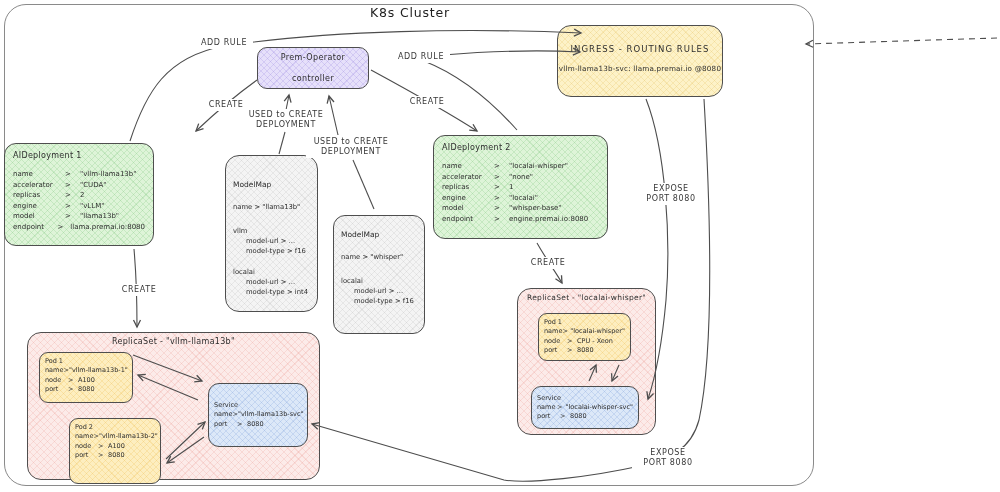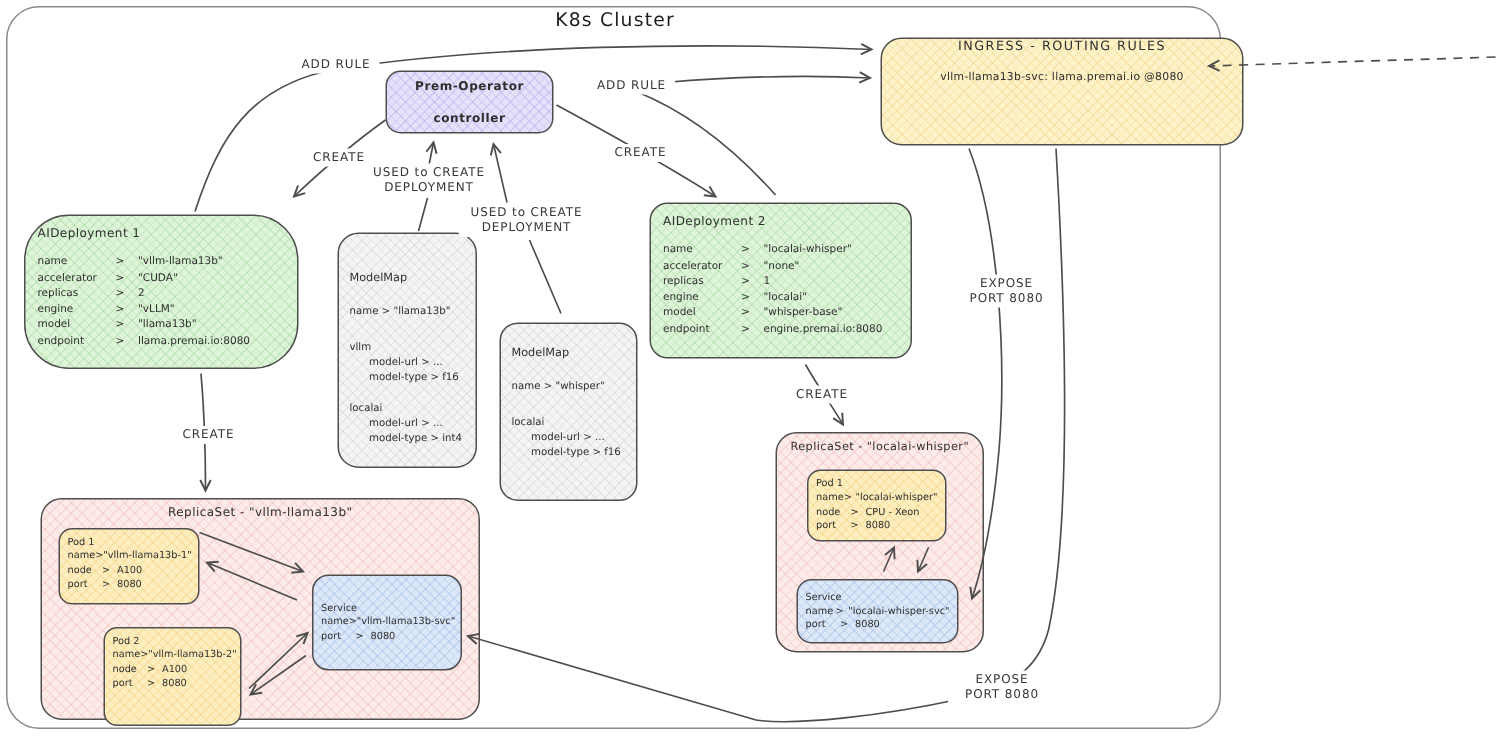--- a/index.html
+++ b/index.html
@@ -1,21 +1,21 @@
 <!DOCTYPE html>
 <html style="--c-green: #def4d8; --c-purple: #e6e0fa; --c-yellow: #fdf2c8; --c-gray: #f4f4f4; --c-pink: #fcebe9; --c-pod: #fdeec0; --c-blue: #dce8f8; --c-stroke: #4d4d4d;"><head>
 <meta charset="utf-8">
 <style>
   html,body { margin:0; padding:0; background:#fff; }
   #stage {
     position:relative; width:1000px; height:492px; background:#fff;
     font-family:"DejaVu Sans", sans-serif; color:#2e2e2e; overflow:hidden;
   }
   .node { position:absolute; box-sizing:border-box; border:1.3px solid #4e4e4e; z-index:1; }
-  .r10 { border-radius:10px;font-weight:bold; } .r12 { border-radius:12px; } .r14 { border-radius:14px; }
+  .r10 { border-radius:10px; } .r12 { border-radius:12px; } .r14 { border-radius:14px; }
 
   .hatch-green  { background-color:var(--c-green,#def4d8);
     background-image:repeating-linear-gradient(45deg, rgba(110,190,110,.22) 0 .8px, transparent .8px 4.5px),
                      repeating-linear-gradient(135deg, rgba(110,190,110,.22) 0 .8px, transparent .8px 4.5px);}
   .hatch-purple { background-color:var(--c-purple,#e6e0fa);
     background-image:repeating-linear-gradient(45deg, rgba(140,120,220,.22) 0 .8px, transparent .8px 4.5px),
                      repeating-linear-gradient(135deg, rgba(140,120,220,.22) 0 .8px, transparent .8px 4.5px);}
   .hatch-yellow { background-color:var(--c-yellow,#fdf2c8);
     background-image:repeating-linear-gradient(45deg, rgba(225,185,80,.22) 0 .8px, transparent .8px 4.5px),
                      repeating-linear-gradient(135deg, rgba(225,185,80,.22) 0 .8px, transparent .8px 4.5px);}
@@ -32,26 +32,26 @@
     background-image:repeating-linear-gradient(45deg, rgba(100,140,210,.20) 0 .8px, transparent .8px 4.5px),
                      repeating-linear-gradient(135deg, rgba(100,140,210,.20) 0 .8px, transparent .8px 4.5px);}
 
   #outer { left:4px; top:4px; width:810px; height:482px; border:1.5px solid #8a8a8a; border-radius:22px; background:#fff; }
   #k8s-title { position:absolute; left:340px; top:5px; width:140px; text-align:center;
     font-size:12.5px; letter-spacing:.8px; color:#1d1d1d; z-index:3; }
 
   #op { left:257px; top:47px; width:112px; height:42px; display:flex; flex-direction:column;
         justify-content:space-between; padding:5px 2px; text-align:center; font-size:8px; letter-spacing:.4px; }
 
-  #ingress { left:587px; top:25px; width:242px; height:72px; text-align:center; padding-top:0; }
+  #ingress { left:557px; top:25px; width:166px; height:72px; text-align:center; padding-top:18px; }
   #ingress .ititle { font-size:8.5px; letter-spacing:1px; margin-bottom:9px; }
   #ingress .irule  { font-size:7.2px; letter-spacing:.2px; line-height:11px; }
 
   .aid { padding:7px 8px; }
-  #aid1 { left:16px;  top:143px; width:183px; height:103px;border-radius:30px; }
+  #aid1 { left:4px;  top:143px; width:150px; height:103px; }
   #aid2 { left:433px; top:135px; width:175px; height:104px; }
   .aid .boxtitle { font-size:8px; margin-bottom:9px; letter-spacing:.3px; }
   .prow { display:flex; font-size:7px; line-height:10.5px; }
   .prow .pk { width:52px; } .prow .pgt { width:15px; } .prow .pv { flex:1; }
 
   .mm { padding:24px 7px; font-size:6.8px; line-height:10px; }
   #mm1 { left:225px; top:155px; width:93px;  height:157px; }
   #mm2 { left:333px; top:215px; width:92px;  height:119px; padding-top:14px; }
   .mm .mtitle { margin-bottom:12px; font-size:7.5px; }
   .mm .mname  { margin-bottom:14px; }

